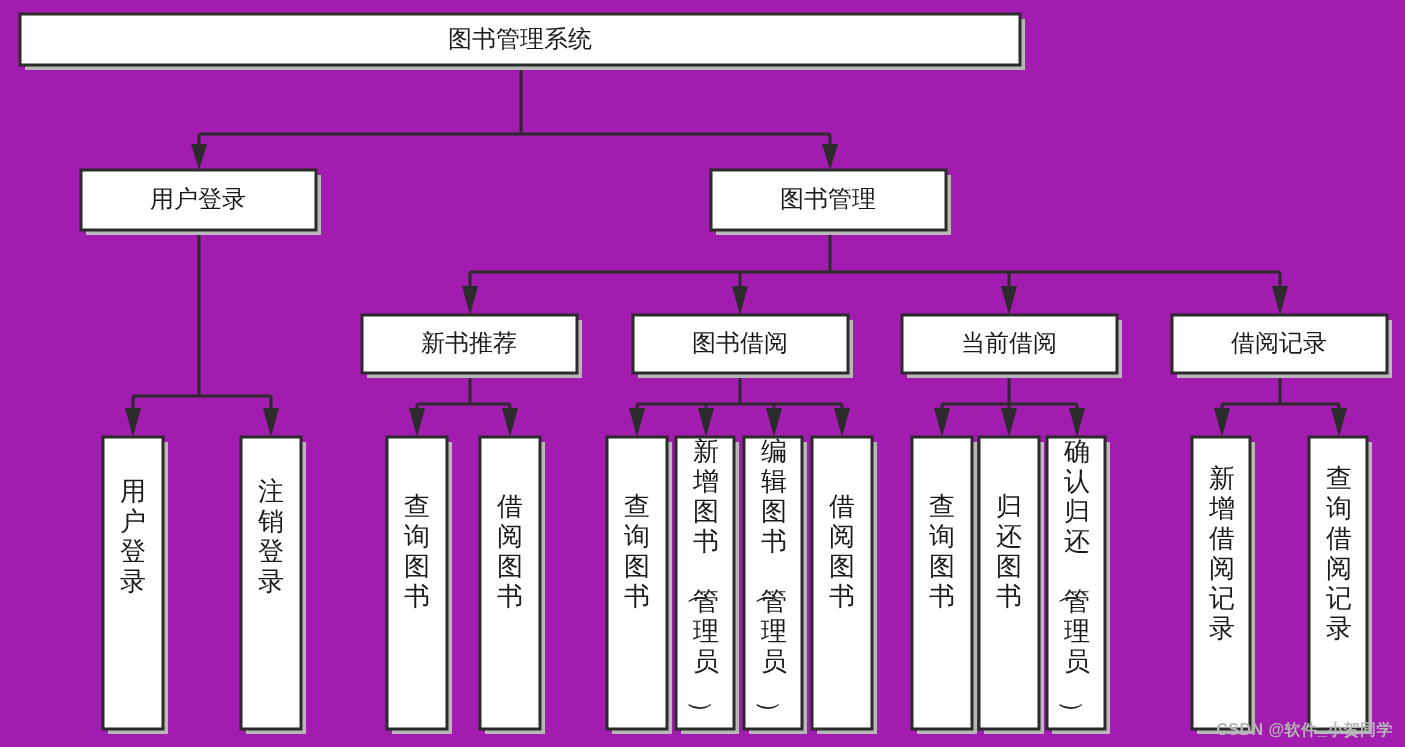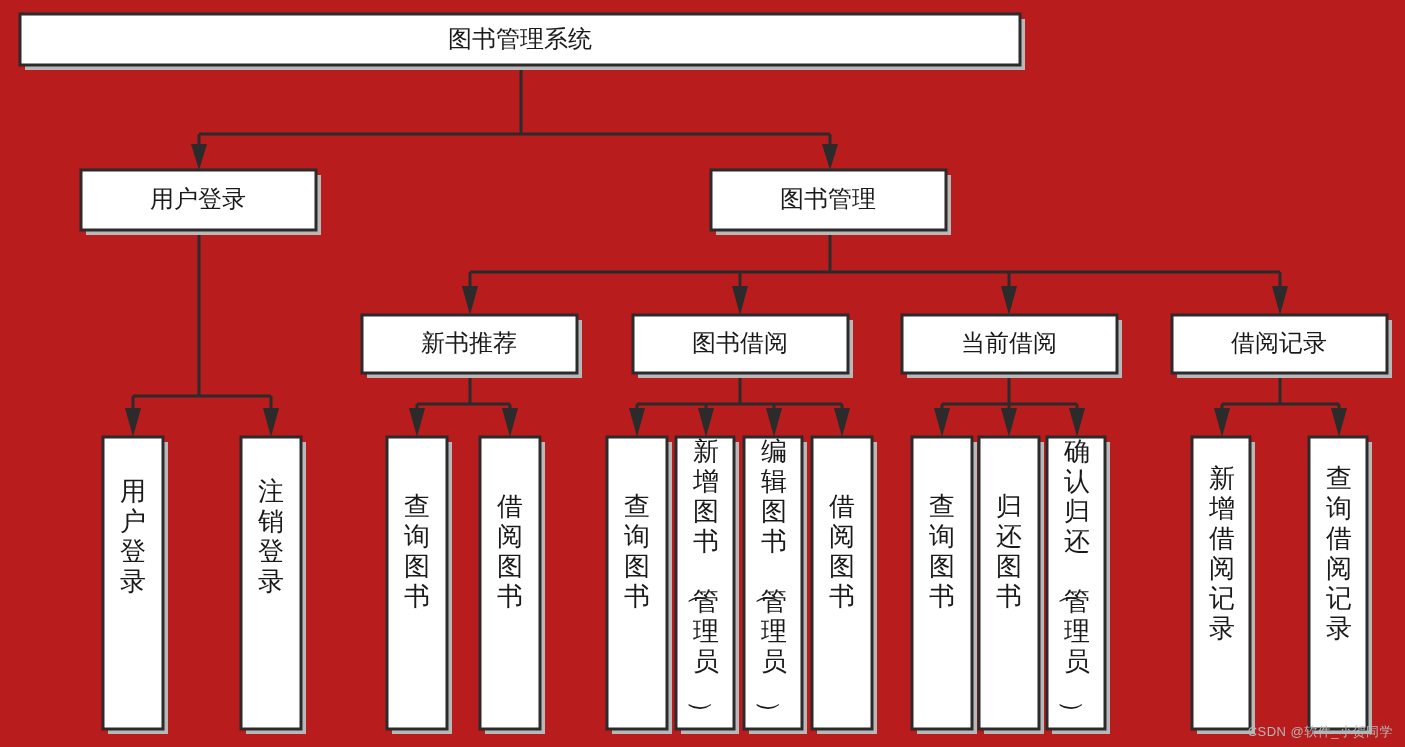--- a/index.html
+++ b/index.html
@@ -10,21 +10,21 @@
   body {
     width: 1405px;
     height: 747px;
     font-family: "Liberation Sans", "DejaVu Sans", sans-serif;
     overflow: hidden;
   }
   #diagram-root {
     position: relative;
     width: 1405px;
     height: 747px;
-    background: #b91c1c;
+    background: #a21caf;
   }
   svg.diagram-canvas {
     position: absolute;
     left: 0;
     top: 0;
     width: 1405px;
     height: 747px;
   }
   .node-rect {
     fill: #ffffff;
@@ -55,25 +55,26 @@
     font-family: "Liberation Sans", "DejaVu Sans", sans-serif;
     font-size: 26px;
     fill: #1a1a1a;
     text-anchor: middle;
   }
   .watermark-text {
     position: absolute;
     right: 12px;
     bottom: 6px;
     font-family: "Liberation Sans", "DejaVu Sans", sans-serif;
-    font-size: 13px;
+    font-size: 16px;
     color: #b5b5b5;
     letter-spacing: 0.5px;
     white-space: nowrap;
     pointer-events: none;
+    font-weight: bold;
   }
 </style>
 </head>
 <body>
 
 <div id="diagram-root">
 
   <svg class="diagram-canvas" viewBox="0 0 1405 747" xmlns="http://www.w3.org/2000/svg">
 
     <g>

